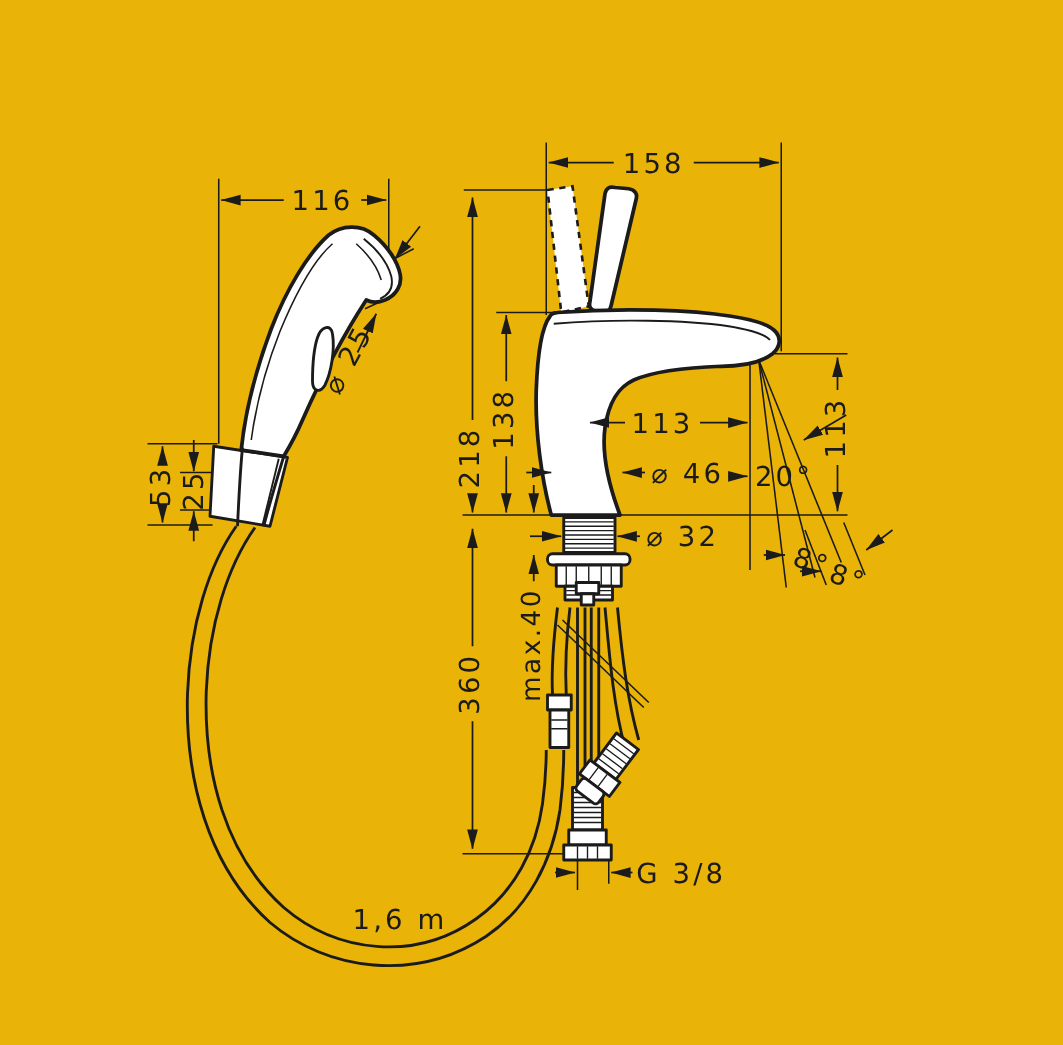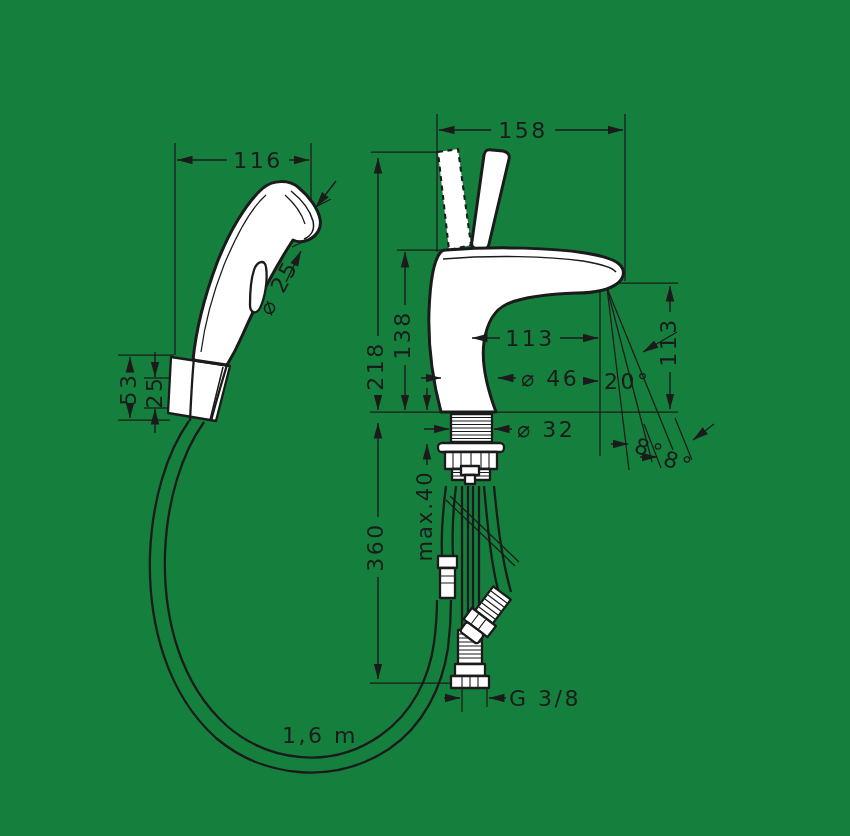--- a/index.html
+++ b/index.html
@@ -1,16 +1,16 @@
 <!DOCTYPE html>
 <html><head>
 <meta charset="utf-8">
 <style>
   html,body{margin:0;padding:0;background:#fff;}
-  .sheet{width:850px;height:836px;background:#15803d;position:relative;overflow:hidden;}
+  .sheet{width:850px;height:836px;background:#eab308;position:relative;overflow:hidden;}
   svg{display:block;}
   .dimtxt{font-family:"DejaVu Sans","Liberation Sans",sans-serif;font-size:22px;letter-spacing:2.5px;fill:#1b1b1b;}
   .dimtxt.small{font-size:21px;letter-spacing:2px;}
   .outline{fill:#ffffff;stroke:#1b1b1b;stroke-width:3;stroke-linejoin:round;}
   .outline2{fill:#ffffff;stroke:#1b1b1b;stroke-width:2.3;stroke-linejoin:round;}
   .seam{fill:none;stroke:#1b1b1b;stroke-width:1.5;}
   .hatch{fill:none;stroke:#1b1b1b;stroke-width:1.1;}
   .hose{fill:none;stroke:#1b1b1b;stroke-width:2.3;}
   .thin{fill:none;stroke:#1b1b1b;stroke-width:1.25;}
   .dim{fill:none;stroke:#1b1b1b;stroke-width:1.4;}

